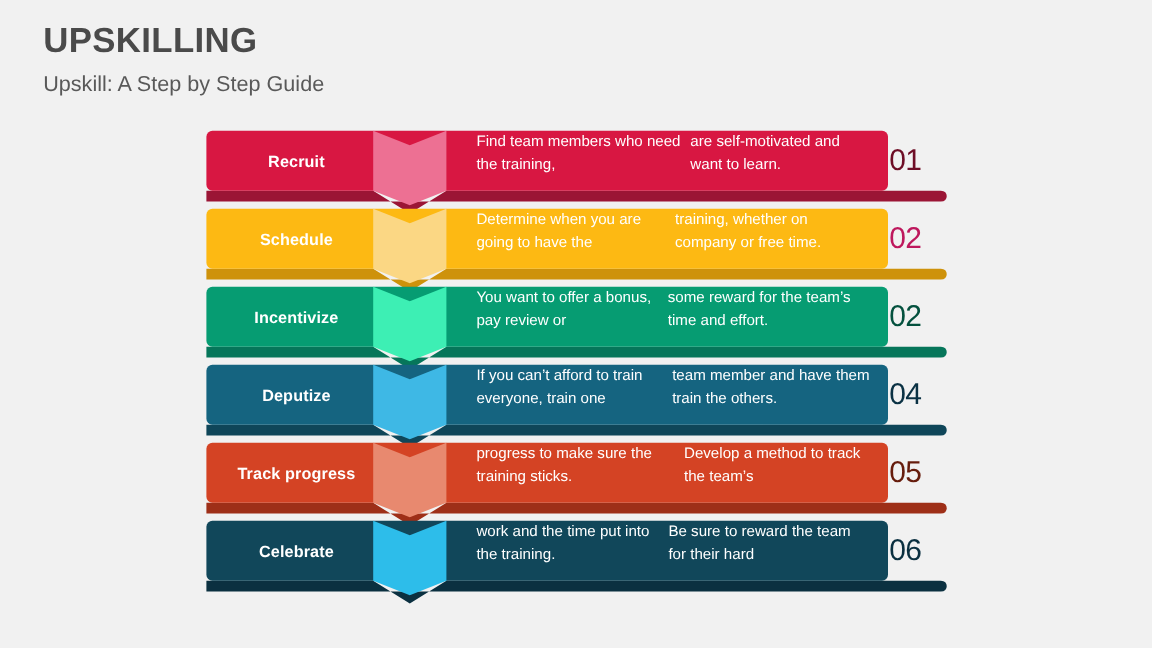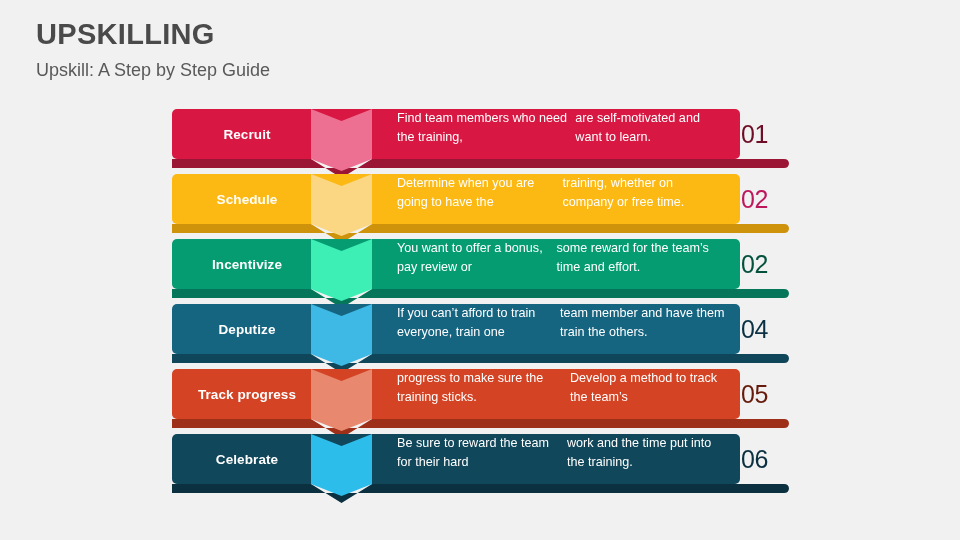--- a/index.html
+++ b/index.html
@@ -257,18 +257,18 @@
       <div class="row-label">Track progress</div>
       <div class="row-desc">
         <div>progress to make sure the training sticks.</div>
         <div>Develop a method to track the team’s</div>
       </div>
       <div class="row-num" style="color: rgb(102, 28, 12);">05</div>
     </div>
     <div class="row" style="top: 434px;">
       <div class="row-label">Celebrate</div>
       <div class="row-desc">
+        <div>work and the time put into the training.</div>
         <div>Be sure to reward the team for their hard</div>
-        <div>work and the time put into the training.</div>
       </div>
       <div class="row-num" style="color: rgb(11, 48, 64);">06</div>
     </div>
   </div>
 
 </body></html>

